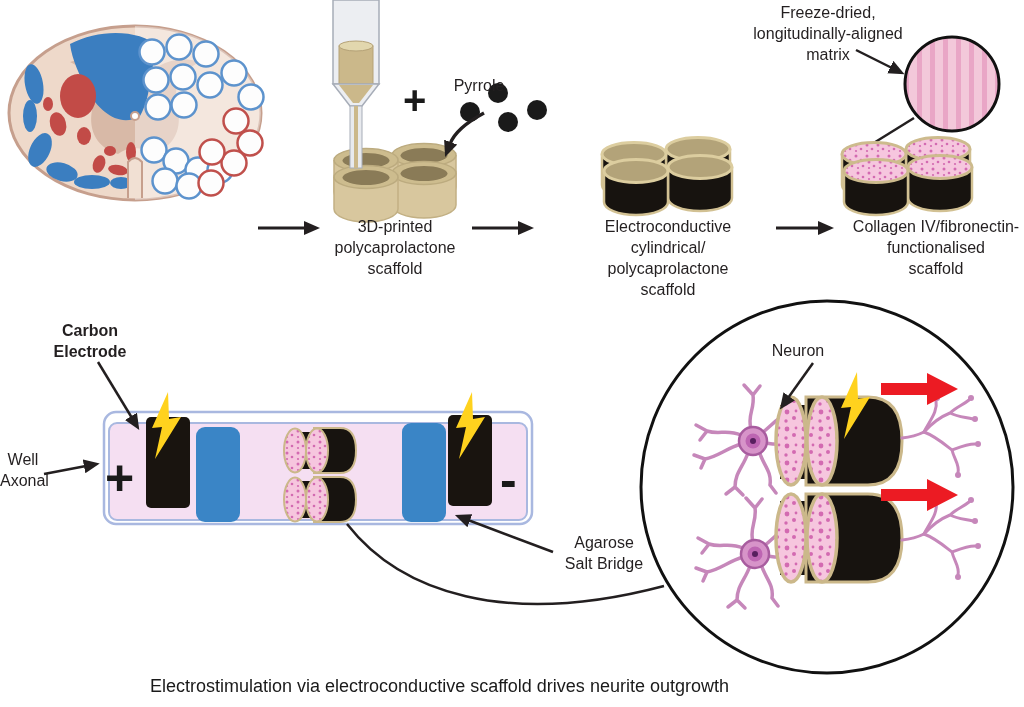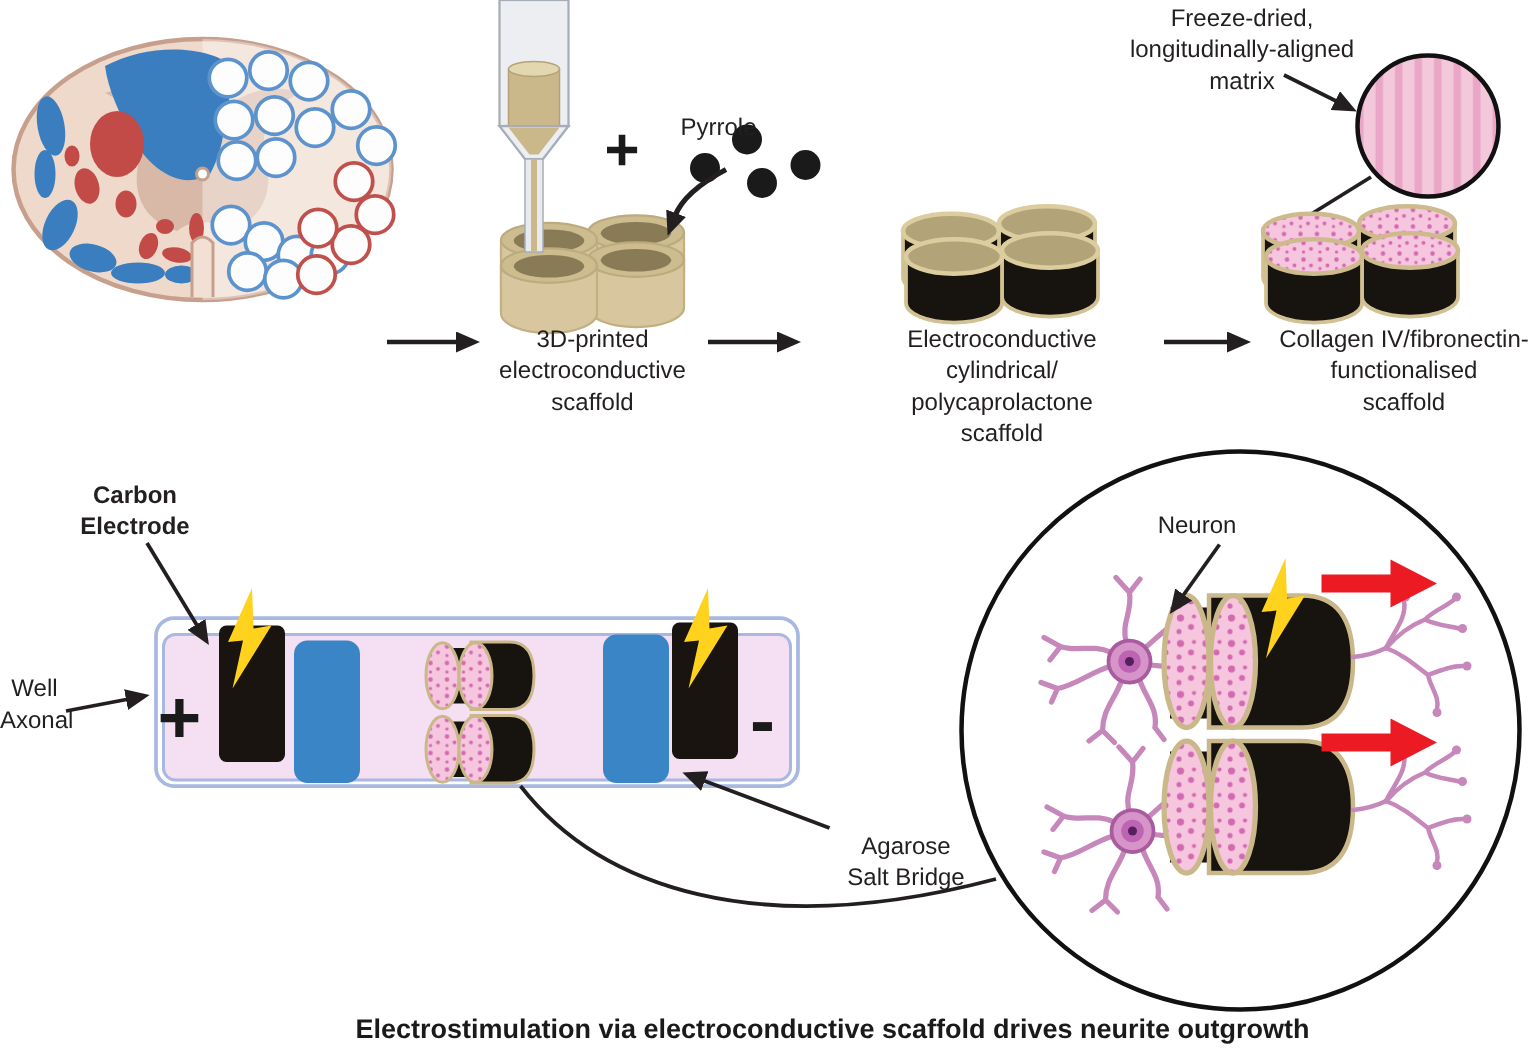--- a/index.html
+++ b/index.html
@@ -2,22 +2,22 @@
 <html><head>
 <meta charset="utf-8">
 <style>
   html,body{margin:0;padding:0;background:#fff;}
   #fig{position:relative;width:1024px;height:707px;background:#fff;overflow:hidden;
        font-family:"Liberation Sans",sans-serif;}
   #art{position:absolute;left:0;top:0;}
   .lbl{position:absolute;font-size:16px;line-height:1.32;color:#231f20;
        text-align:center;white-space:pre-line;}
   .sign{position:absolute;color:#1a1a1a;font-weight:700;line-height:1;}
-  .caption{position:absolute;left:150px;top:676px;width:810px;text-align:center;
-           font-size:18px;font-weight:700;color:#1a1a1a;}
+  .caption{position:absolute;left:150px;top:676px;width:810px;
+           font-size:18px;font-weight:400;color:#1a1a1a;}
 </style>
 </head>
 <body>
 
 <div id="fig">
 
 <svg id="art" width="1024" height="707" viewBox="0 0 1024 707">
   <defs>
     <marker id="ah" markerUnits="userSpaceOnUse" markerWidth="16" markerHeight="14" refX="2" refY="7" orient="auto">
       <path d="M0,0 L16,7 L0,14 Z" fill="#231f20"></path>
@@ -240,40 +240,40 @@
     <use href="#gTree" x="902" y="438"></use>
     <use href="#gTree" x="902" y="540"></use>
 
     <polygon points="881,383 927,383 927,373 958,389 927,405 927,395 881,395" fill="#ec1b23"></polygon>
     <polygon points="881,489 927,489 927,479 958,495 927,511 927,501 881,501" fill="#ec1b23"></polygon>
     <line x1="813" y1="363" x2="788" y2="398" stroke="#231f20" stroke-width="2.5" marker-end="url(#ah)"></line>
   </g>
 </svg>
 
 <div class="lbl" style="left:295px;top:216px;width:200px;">3D-printed
-electroconductive
+polycaprolactone
 scaffold</div>
 <div class="lbl" style="left:568px;top:216px;width:200px;">Electroconductive
 cylindrical/
 polycaprolactone
 scaffold</div>
 <div class="lbl" style="left:824px;top:216px;width:224px;">Collagen IV/fibronectin-
 functionalised
 scaffold</div>
 <div class="lbl" style="left:437px;top:54px;width:84px;margin-top:21px;">Pyrrole</div>
 <div class="sign" style="left:403px;top:80px;font-size:40px;">+</div>
 <div class="lbl" style="left:716px;top:2px;width:224px;">Freeze-dried,
 longitudinally-aligned
 matrix</div>
 
 <div class="lbl" style="left:28px;top:320px;width:124px;font-weight:bold;">Carbon
 Electrode</div>
 <div class="lbl" style="left:0px;top:449px;width:46px;">Well
 Axonal</div>
 <div class="sign" style="left:105px;top:453px;font-size:50px;">+</div>
 <div class="sign" style="left:500px;top:455px;font-size:50px;">-</div>
-<div class="lbl" style="left:524px;top:532px;width:160px;margin-top:22px;">Agarose
+<div class="lbl" style="left:524px;top:532px;width:160px;">Agarose
 Salt Bridge</div>
 <div class="lbl" style="left:748px;top:340px;width:100px;">Neuron</div>
 
 <div class="caption">Electrostimulation via electroconductive scaffold drives neurite outgrowth</div>
 
 </div>
 
 </body></html>

